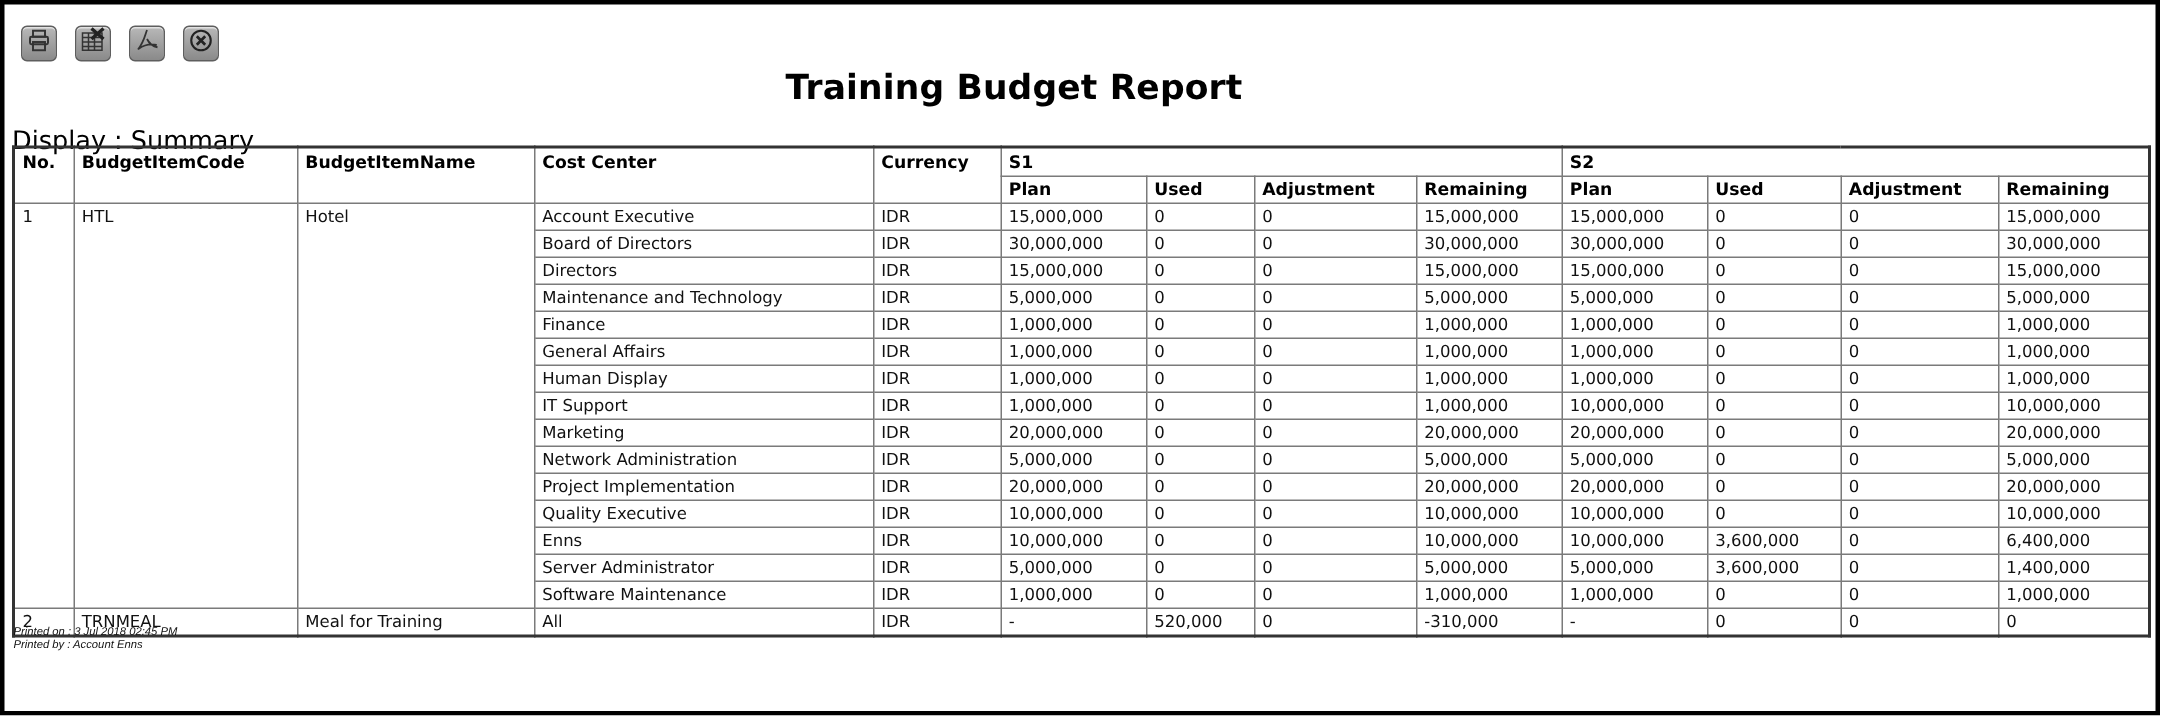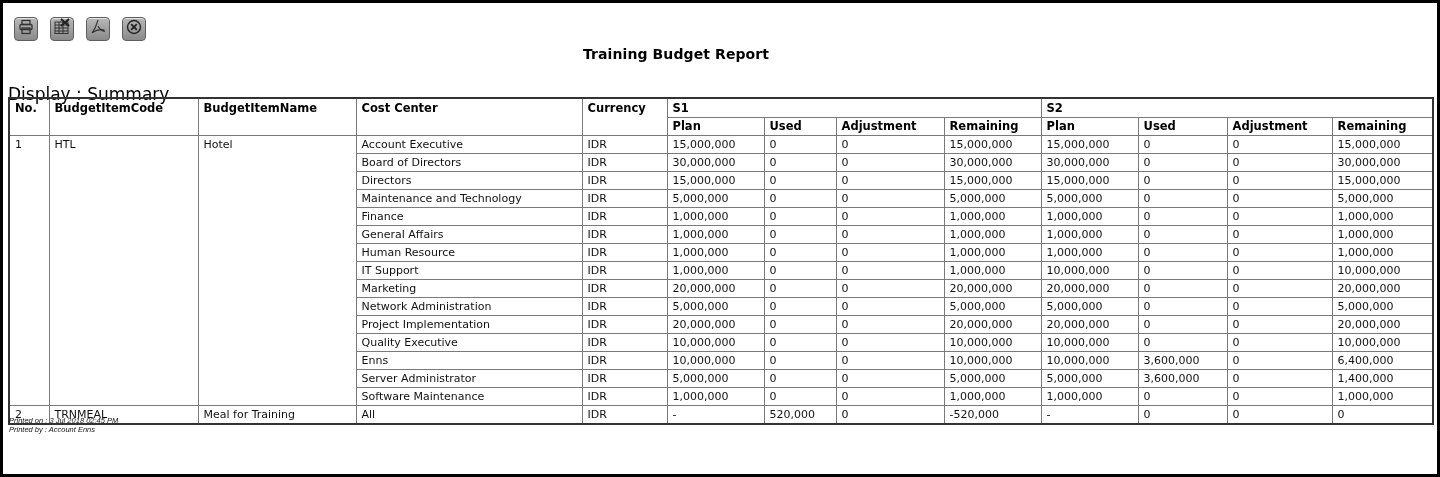--- a/index.html
+++ b/index.html
@@ -28,21 +28,21 @@
       border: 1px solid #5e5e5e;
       box-sizing: border-box;
       display: flex; align-items: center; justify-content: center;
       cursor: pointer;
       box-shadow: inset 0 1px 0 rgba(255,255,255,0.6);
     }
     .tool-btn svg { width: 18px; height: 18px; }
     .title {
       position: absolute; left: 0; width: 1352px; top: 46px;
       text-align: center;
-      font-weight: bold; font-size: 14px;
+      font-weight: bold; font-size: 23px;
       font-family: "DejaVu Sans", sans-serif;
       letter-spacing: 0.1px;
     }
     .display-label {
       position: absolute; left: 8px; top: 84px;
       font-size: 17px;
       font-family: "DejaVu Sans", sans-serif;
     }
     table.report {
       position: absolute; left: 8px; top: 97px;
@@ -234,21 +234,21 @@
         <td>1,000,000</td>
         <td>0</td>
         <td>0</td>
         <td>1,000,000</td>
         <td>1,000,000</td>
         <td>0</td>
         <td>0</td>
         <td>1,000,000</td>
       </tr>
       <tr>
-        <td>Human Resource</td>
+        <td>Human Display</td>
         <td>IDR</td>
         <td>1,000,000</td>
         <td>0</td>
         <td>0</td>
         <td>1,000,000</td>
         <td>1,000,000</td>
         <td>0</td>
         <td>0</td>
         <td>1,000,000</td>
       </tr>
@@ -350,21 +350,21 @@
       </tr>
       <tr>
         <td rowspan="1">2</td>
         <td rowspan="1">TRNMEAL</td>
         <td rowspan="1">Meal for Training</td>
         <td>All</td>
         <td>IDR</td>
         <td>-</td>
         <td>520,000</td>
         <td>0</td>
-        <td>-520,000</td>
+        <td>-310,000</td>
         <td>-</td>
         <td>0</td>
         <td>0</td>
         <td>0</td>
       </tr>
     </tbody>
 </table>
 
 <div class="footer">
   <div>Printed on : 3 Jul 2018 02:45 PM</div>

